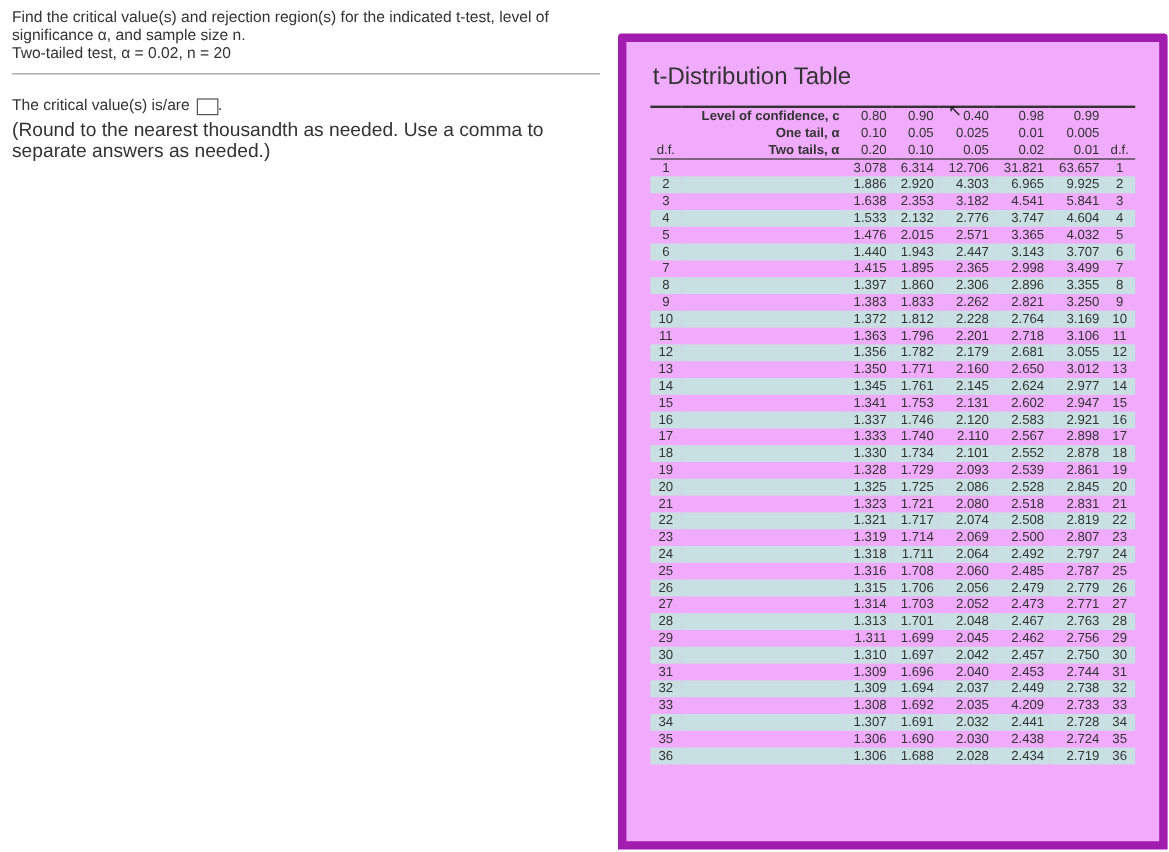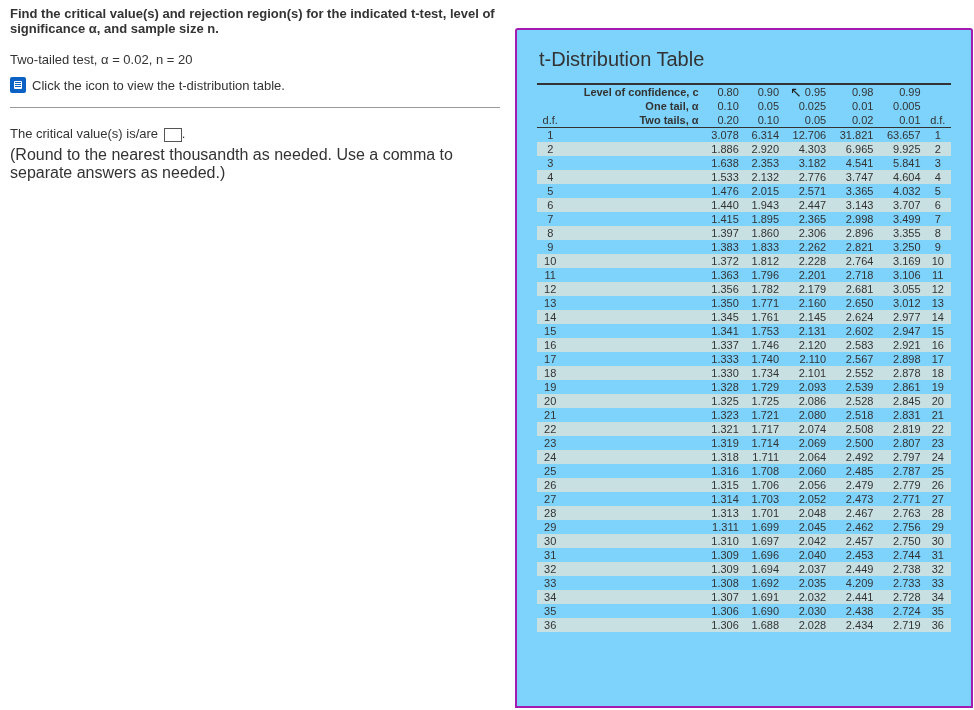--- a/index.html
+++ b/index.html
@@ -12,21 +12,21 @@
     height: 710px;
     overflow: hidden;
     position: relative;
   }
   .left-pane {
     position: absolute;
     left: 0; top: 0;
     width: 510px;
     padding: 6px 10px;
   }
-  .question-line { margin-bottom: 16px; font-weight: bold; }
+  .question-line { margin-bottom: 0; }
   .question-sub { margin-bottom: 10px; }
   .link-row { display: flex; align-items: center; gap: 6px; margin-bottom: 14px; }
   .link-icon {
     width: 16px; height: 16px;
     background: #0b62c4; border-radius: 2px;
     display:flex; align-items:center; justify-content:center;
     color:#fff; font-size:10px;
   }
   .link-text { color: #333; }
   hr.sep { border: none; border-top: 1px solid #999; margin: 10px 0 18px 0; }
@@ -34,23 +34,23 @@
   .answer-input {
     display:inline-block; width:18px; height:14px;
     border:1px solid #555; vertical-align:middle; margin-left:2px;
     background:#fff;
   }
   .answer-hint { font-size: 16px; }
   .popup {
     position: absolute;
     left: 515px; top: 28px;
     width: 458px; height: 680px;
-    border: 2px solid #a21caf;
+    border: 7px solid #a21caf;
     border-radius: 3px 3px 0 0;
-    background:#7dd3fc;
+    background:#f0abfc;
     overflow:hidden;
   }
   .popup-title {
     font-size: 20px;
     padding: 18px 22px 12px 22px;
     color:#333;
   }
   .table-wrap { margin: 0 20px; }
   table.t-dist {
     border-collapse: collapse;
@@ -75,51 +75,39 @@
     color:#222;
     pointer-events:none;
   }
 </style>
 </head>
 <body>
 
 <div class="left-pane">
   <div class="question-line">Find the critical value(s) and rejection region(s) for the indicated t-test, level of significance α, and sample size n.</div>
   <div class="question-sub">Two-tailed test, α = 0.02, n = 20</div>
-  <div class="link-row">
-    <span class="link-icon">
-      <svg width="10" height="10" viewBox="0 0 10 10">
-          <rect x="0" y="0" width="10" height="10" fill="#fff" opacity="0"></rect>
-          <rect x="1" y="1" width="8" height="8" rx="1" fill="#fff"></rect>
-          <rect x="2" y="2" width="6" height="1" fill="#0b62c4"></rect>
-          <rect x="2" y="4" width="6" height="1" fill="#0b62c4"></rect>
-          <rect x="2" y="6" width="6" height="1" fill="#0b62c4"></rect>
-        </svg>
-    </span>
-    <span class="link-text">Click the icon to view the t-distribution table.</span>
-  </div>
   <hr class="sep">
   <div class="answer-line">
     <span>The critical value(s) is/are </span>
     <span class="answer-input"></span>.
   </div>
   <div class="answer-hint">(Round to the nearest thousandth as needed. Use a comma to separate answers as needed.)</div>
 </div>
 
 <div class="popup">
   <div class="popup-title">t-Distribution Table</div>
   <div class="table-wrap">
     <table class="t-dist">
       <tbody id="t-table-body">
           <tr class="head-top">
             <th class="df-col"></th>
             <th class="hdr-label" style="text-align:right">Level of confidence, c</th>
             <th>0.80</th>
             <th>0.90</th>
-            <th>0.95</th>
+            <th>0.40</th>
             <th>0.98</th>
             <th>0.99</th>
             <th></th>
           </tr>
           <tr>
             <th class="df-col"></th>
             <th class="hdr-label" style="text-align:right">One tail, α</th>
             <th>0.10</th>
             <th>0.05</th>
             <th>0.025</th>

